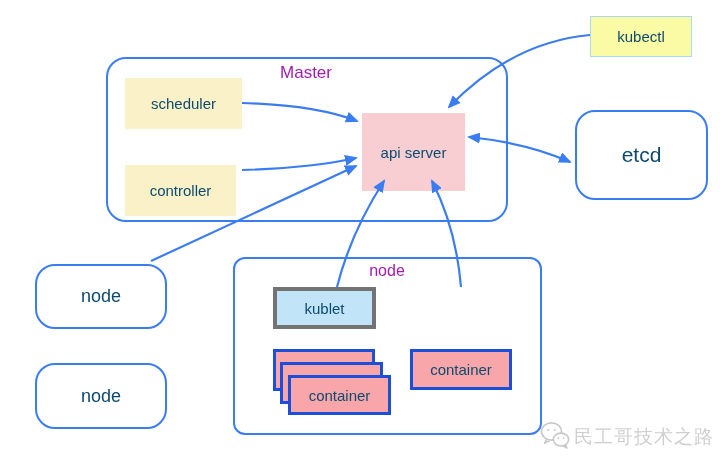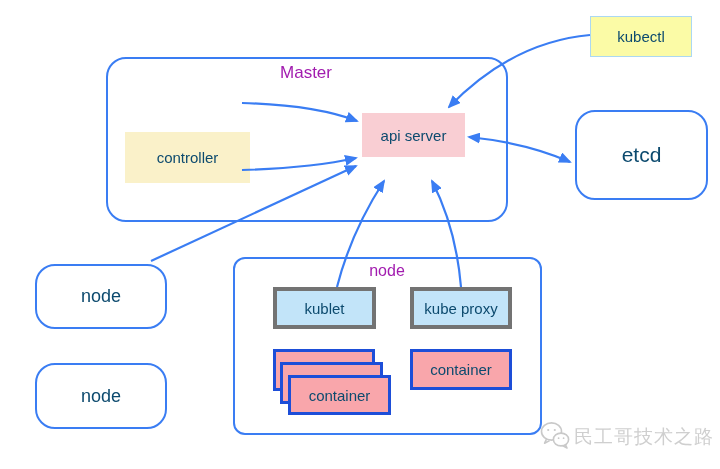--- a/index.html
+++ b/index.html
@@ -58,35 +58,35 @@
     <circle cx="8.2" cy="9" r="1.1" fill="#C9C9C9"></circle>
     <circle cx="14.8" cy="9" r="1.1" fill="#C9C9C9"></circle>
     <circle cx="18.6" cy="17.2" r="0.9" fill="#C9C9C9"></circle>
     <circle cx="23.6" cy="17.2" r="0.9" fill="#C9C9C9"></circle>
   </svg>
   <div class="wm" style="left:574px;top:424px;">民工哥技术之路</div>
 
   <div class="box outline" style="left:106px;top:57px;width:402px;height:165px;background:transparent;"></div>
   <div class="group-label" style="left:256px;top:63px;width:100px;font-size:17px;">Master</div>
 
-  <div class="box yellow" style="left:125px;top:132px;width:125px;height:51px;text-align:right;">controller</div>
-  <div class="box pink" style="left:362px;top:113px;width:103px;height:44px;">api server</div>
+  <div class="box yellow" style="left:125px;top:78px;width:117px;height:51px;">scheduler</div>
+  <div class="box yellow" style="left:125px;top:165px;width:111px;height:51px;text-align:right;">controller</div>
+  <div class="box pink" style="left:362px;top:113px;width:103px;height:78px;">api server</div>
 
   <div class="box bright-yellow" style="left:590px;top:16px;width:102px;height:41px;">kubectl</div>
 
   <div class="box outline" style="left:575px;top:110px;width:133px;height:90px;font-size:21px;">etcd</div>
 
   <div class="box outline" style="left:35px;top:264px;width:132px;height:65px;font-size:18px;">node</div>
   <div class="box outline" style="left:35px;top:363px;width:132px;height:66px;font-size:18px;">node</div>
 
   <div class="box outline" style="left:233px;top:257px;width:309px;height:178px;border-radius:12px;"></div>
   <div class="group-label" style="left:337px;top:262px;width:100px;">node</div>
 
   <div class="box lblue" style="left:273px;top:287px;width:103px;height:42px;">kublet</div>
-  <div class="box lblue" style="left:410px;top:287px;width:102px;height:42px;">kube proxy</div>
 
   <div class="box salmon" style="left:273px;top:349px;width:102px;height:42px;"></div>
   <div class="box salmon" style="left:280px;top:362px;width:103px;height:42px;"></div>
   <div class="box salmon" style="left:288px;top:375px;width:103px;height:40px;">container</div>
 
   <div class="box salmon" style="left:410px;top:349px;width:102px;height:41px;">container</div>
 
   <svg id="arrow-layer" viewBox="0 0 720 469">
     <defs>
       <marker id="ah" markerUnits="userSpaceOnUse" markerWidth="13" markerHeight="11" refX="11" refY="5.5" orient="auto-start-reverse">

